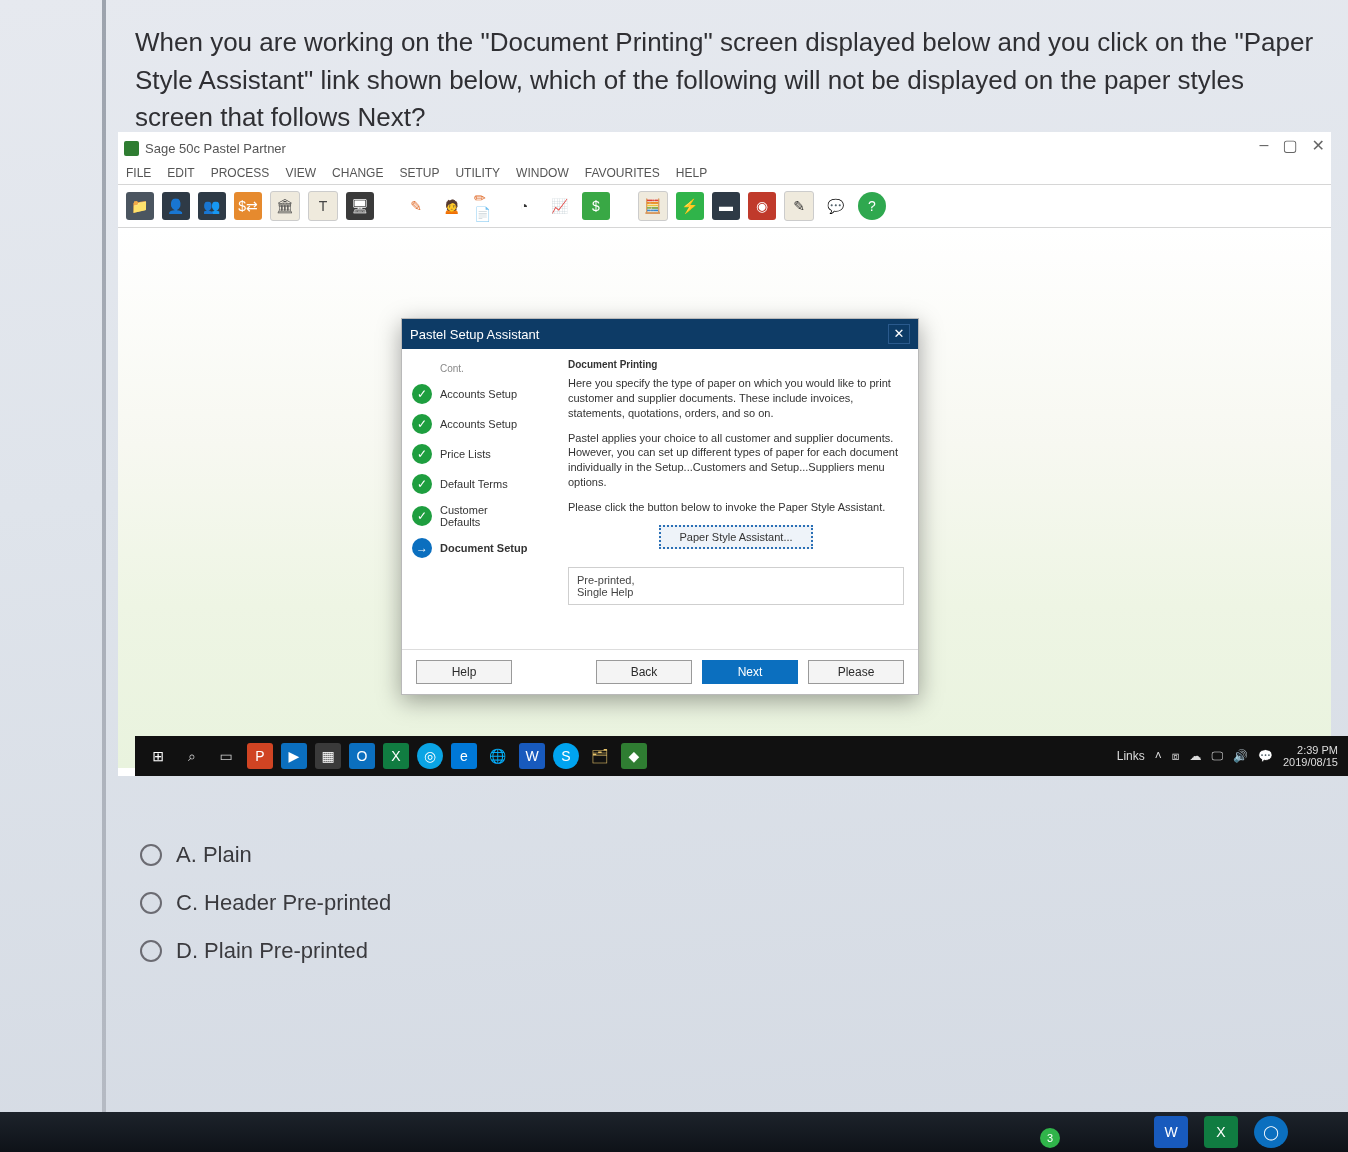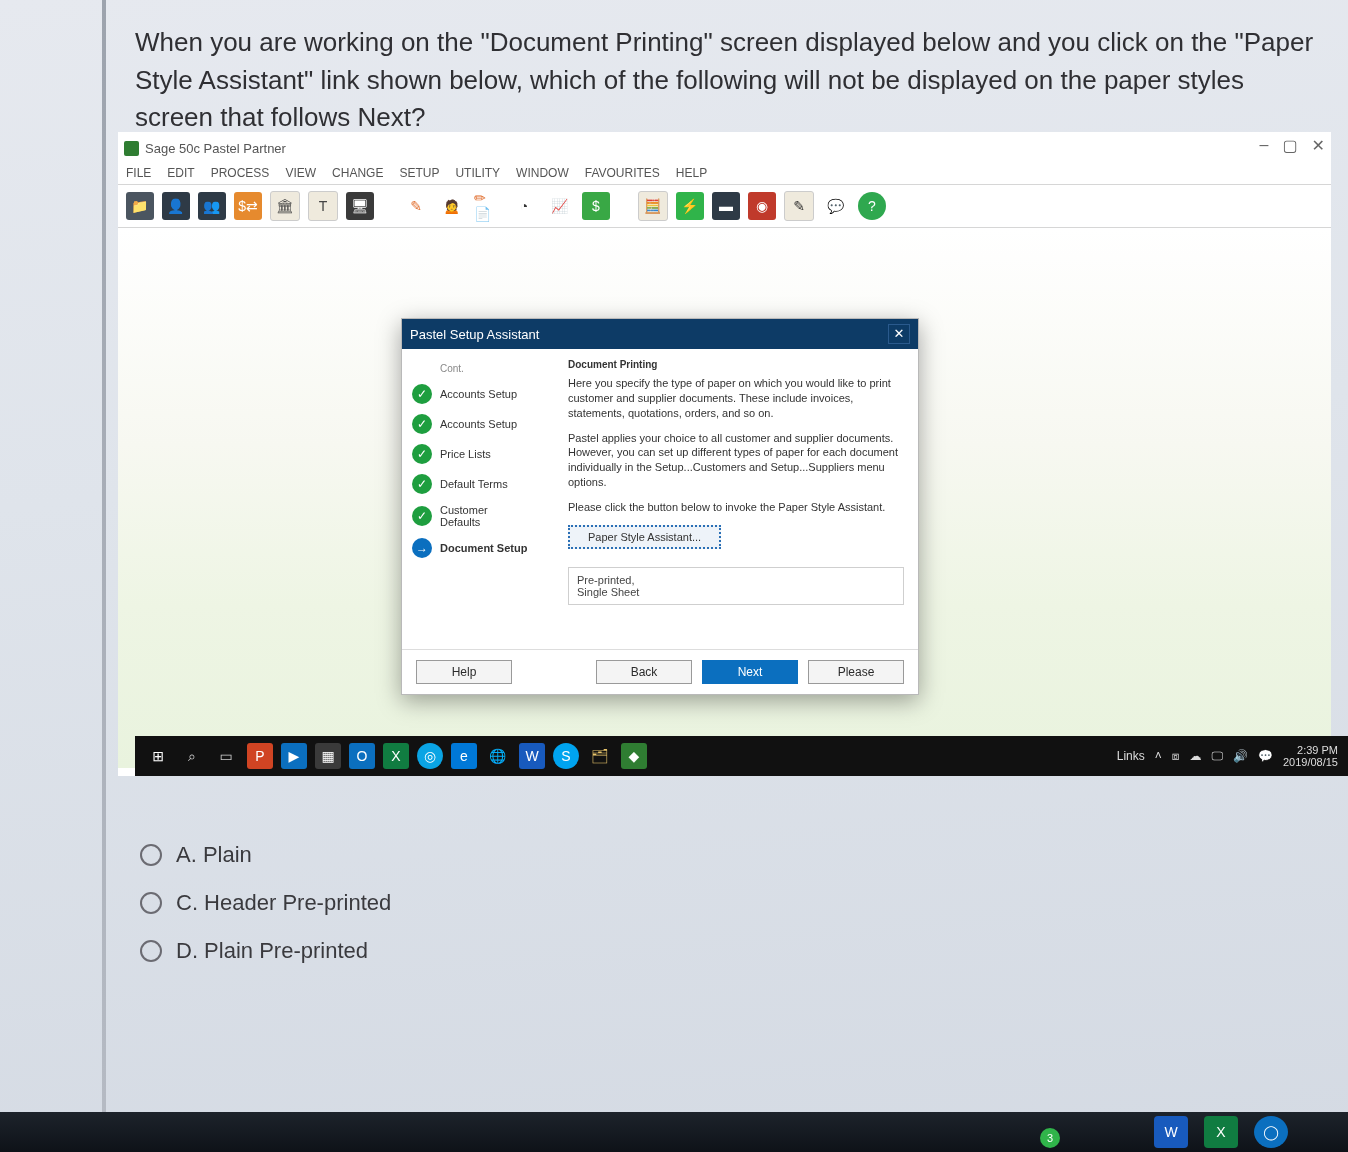--- a/index.html
+++ b/index.html
@@ -136,26 +136,26 @@
             <div class="step current">
               <div class="dot">→</div>
               <span style="font-weight:700">Document Setup</span>
             </div>
           </div>
           <div class="pane">
             <h4>Document Printing</h4>
             <p>Here you specify the type of paper on which you would like to print customer and supplier documents. These include invoices, statements, quotations, orders, and so on.</p>
             <p>Pastel applies your choice to all customer and supplier documents. However, you can set up different types of paper for each document individually in the Setup...Customers and Setup...Suppliers menu options.</p>
             <p>Please click the button below to invoke the Paper Style Assistant.</p>
-            <div style="margin:8px 0 10px">
+            <div style="text-align:center;margin:8px 0 10px">
               <span class="psa-btn">Paper Style Assistant...</span>
             </div>
             <div class="group">
               <div>Pre-printed,</div>
-              <div>Single Sheet</div>
+              <div>Single Help</div>
             </div>
           </div>
         </div>
         <div class="dlg-footer">
           <span class="btn">Help</span>
           <div class="right">
             <span class="btn">Back</span>
             <span class="btn primary">Next</span>
             <span class="btn">Please</span>
           </div>

